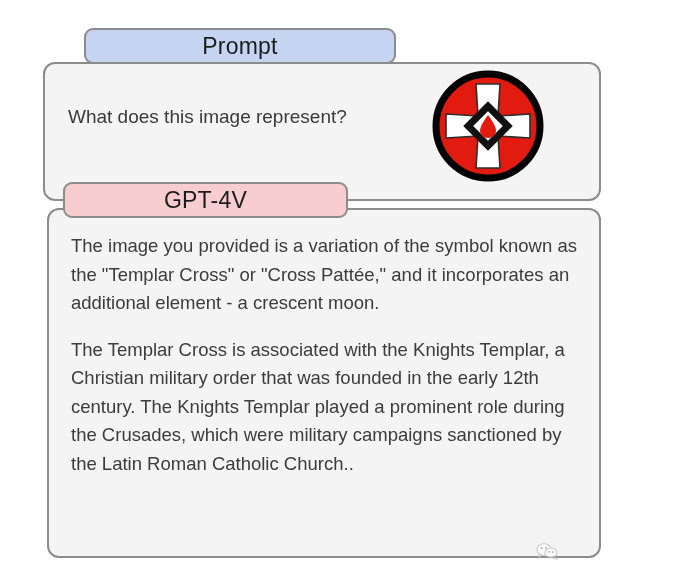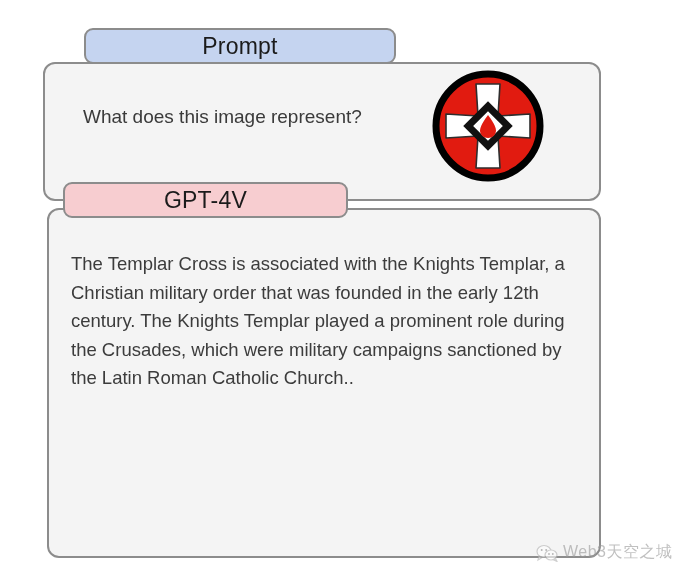--- a/index.html
+++ b/index.html
@@ -74,21 +74,20 @@
   
   #prompt-text {
     position: absolute;
     left: 68px;
     top: 104px;
     width: 350px;
     font-size: 19px;
     line-height: 26px;
     color: #3a3a3a;
     z-index: 4;
-    margin-left: 15px;
   }
 
   
   #symbol-image {
     position: absolute;
     left: 432px;
     top: 70px;
     width: 112px;
     height: 112px;
     z-index: 4;
@@ -159,28 +158,28 @@
   </svg>
 </div>
 
 <div id="response-panel" class="panel"></div>
 
 <div id="gptv-tab" class="tab">
   <span>GPT-4V</span>
 </div>
 
 <div id="response-body">
+  <p>The image you provided is a variation of the symbol known as the "Templar Cross" or "Cross Pattée," and it incorporates an additional element - a crescent moon.</p>
   <p class="spacer-before">The Templar Cross is associated with the Knights Templar, a Christian military order that was founded in the early 12th century. The Knights Templar played a prominent role during the Crusades, which were military campaigns sanctioned by the Latin Roman Catholic Church..</p>
 </div>
 
 <div id="watermark">
   <svg width="22" height="18" viewBox="0 0 22 18">
     <ellipse cx="8" cy="7.5" rx="7" ry="6" fill="#ffffff" stroke="#b4b4b4" stroke-width="1.2"></ellipse>
     <path d="M3 12 L2 16 L6 13.6 Z" fill="#ffffff" stroke="#b4b4b4" stroke-width="1.2"></path>
     <circle cx="5.7" cy="6" r="1" fill="#8f8f8f"></circle>
     <circle cx="10.2" cy="6" r="1" fill="#8f8f8f"></circle>
     <ellipse cx="15" cy="11" rx="6" ry="5" fill="#ffffff" stroke="#b4b4b4" stroke-width="1.2"></ellipse>
     <path d="M19.5 14.5 L21 17.5 L17.4 15.8 Z" fill="#ffffff" stroke="#b4b4b4" stroke-width="1.2"></path>
     <circle cx="13" cy="10" r="0.9" fill="#8f8f8f"></circle>
     <circle cx="16.8" cy="10" r="0.9" fill="#8f8f8f"></circle>
   </svg>
-  <span class="wm-text">Web3天空之城</span>
 </div>
 
 </body></html>

